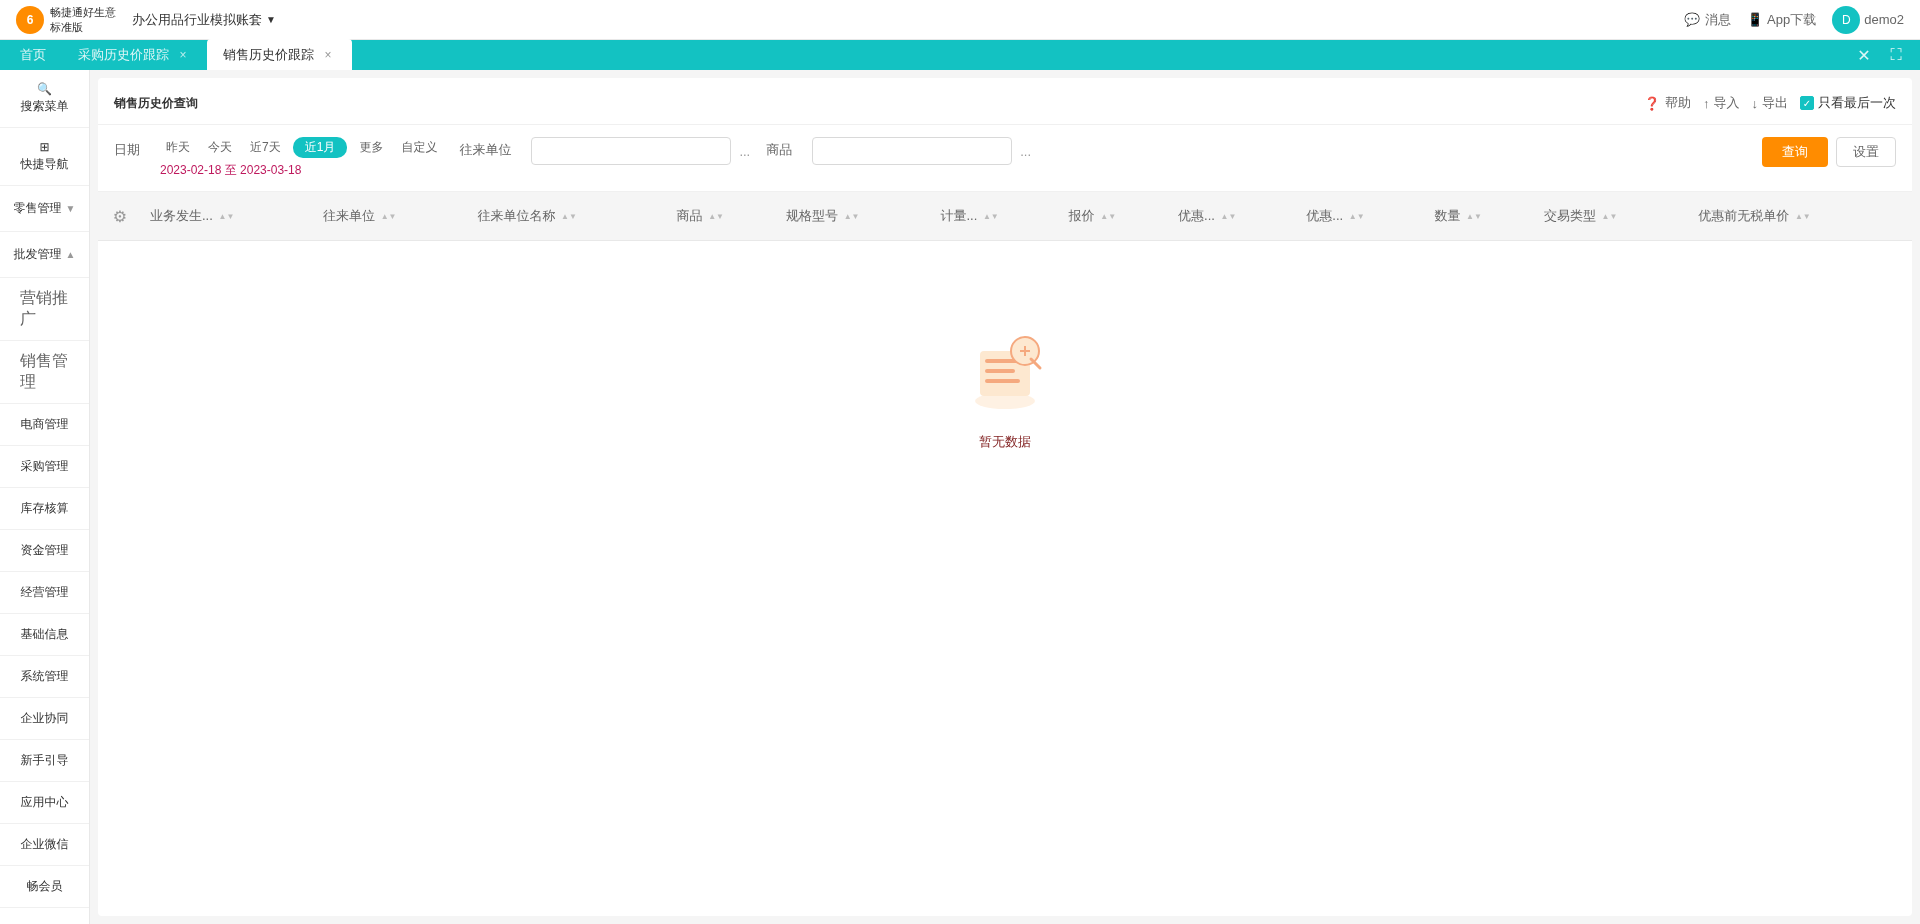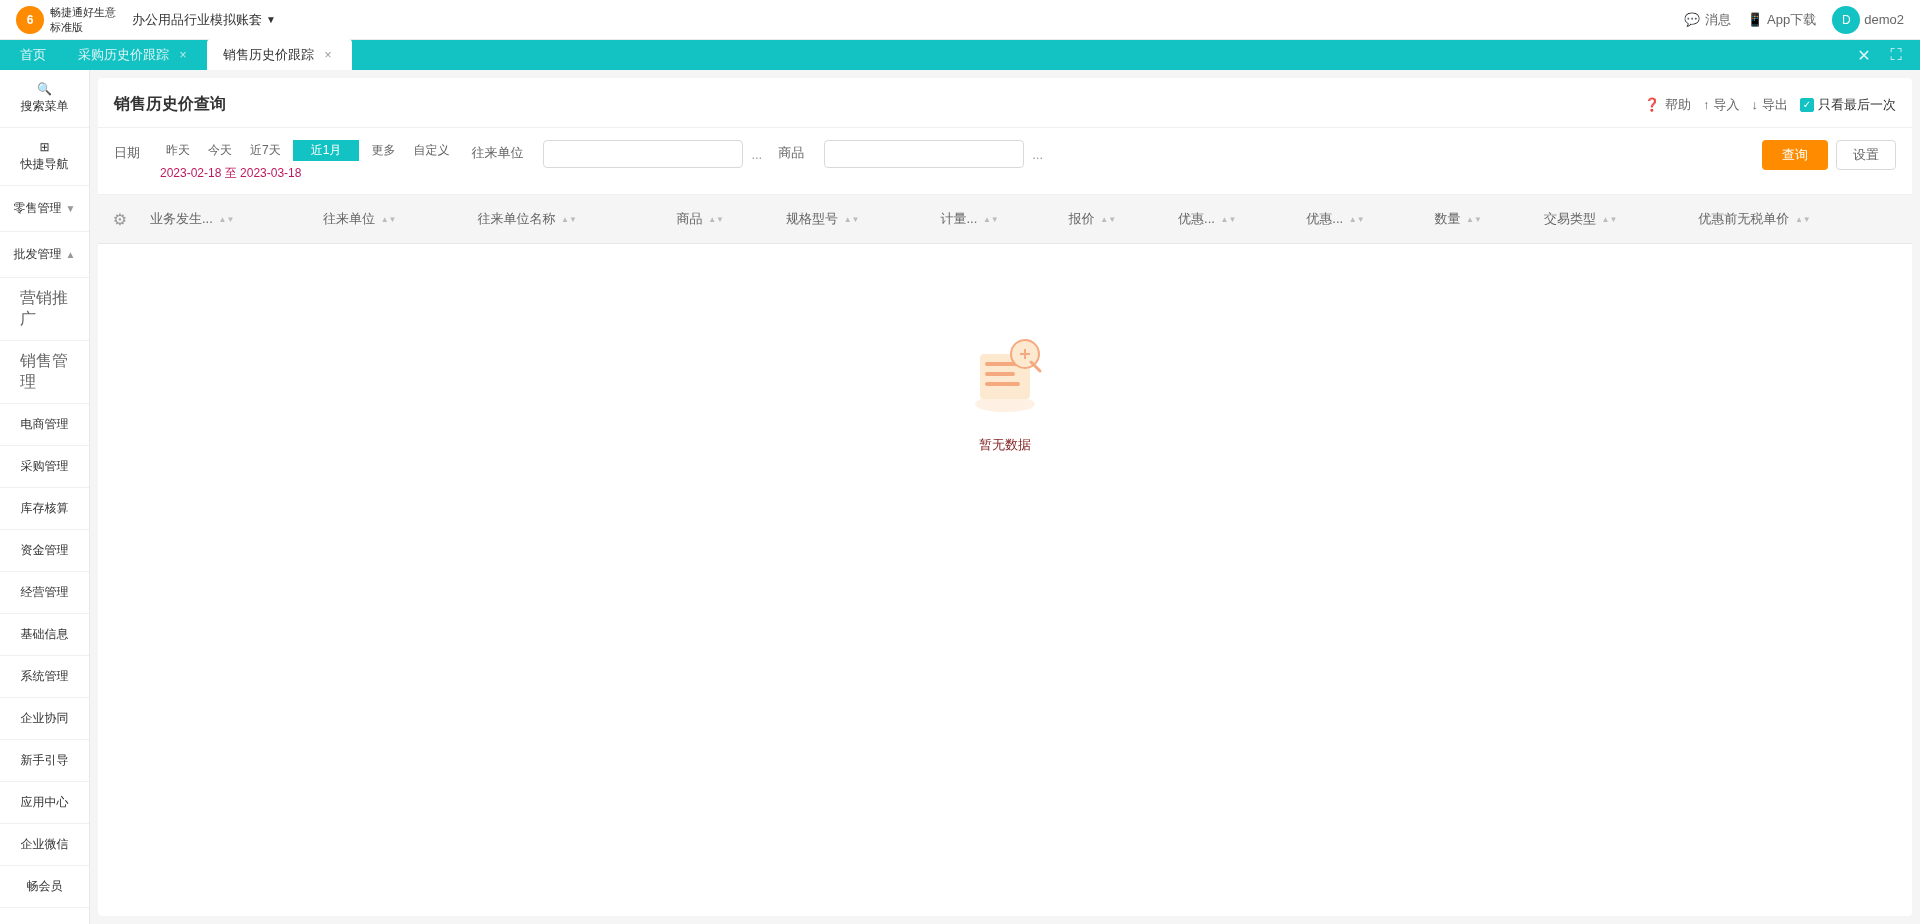--- a/index.html
+++ b/index.html
@@ -200,21 +200,21 @@
     }
 
     .page-header {
       padding: 16px 16px 0 16px;
       border-bottom: 1px solid #f0f0f0;
       display: flex;
       align-items: center;
       justify-content: space-between;
     }
     .page-title {
-      font-size: 16px;
+      font-size: 12px;
       font-weight: bold;
       color: #333;
       padding-bottom: 12px;
     }
     .page-actions {
       display: flex;
       align-items: center;
       gap: 12px;
       padding-bottom: 12px;
     }
@@ -280,22 +280,22 @@
     .date-btn {
       font-size: 12px;
       color: #666;
       cursor: pointer;
       padding: 2px 6px;
       border-radius: 2px;
     }
     .date-btn.active {
       background: #13c2c2;
       color: #fff;
-      border-radius: 0;
-      padding: 2px 18px;
+      border-radius: 10px;
+      padding: 2px 12px;
     }
     .date-range-text {
       font-size: 12px;
       color: #be185d;
     }
     .filter-input-group {
       display: flex;
       align-items: center;
       gap: 8px;
     }

